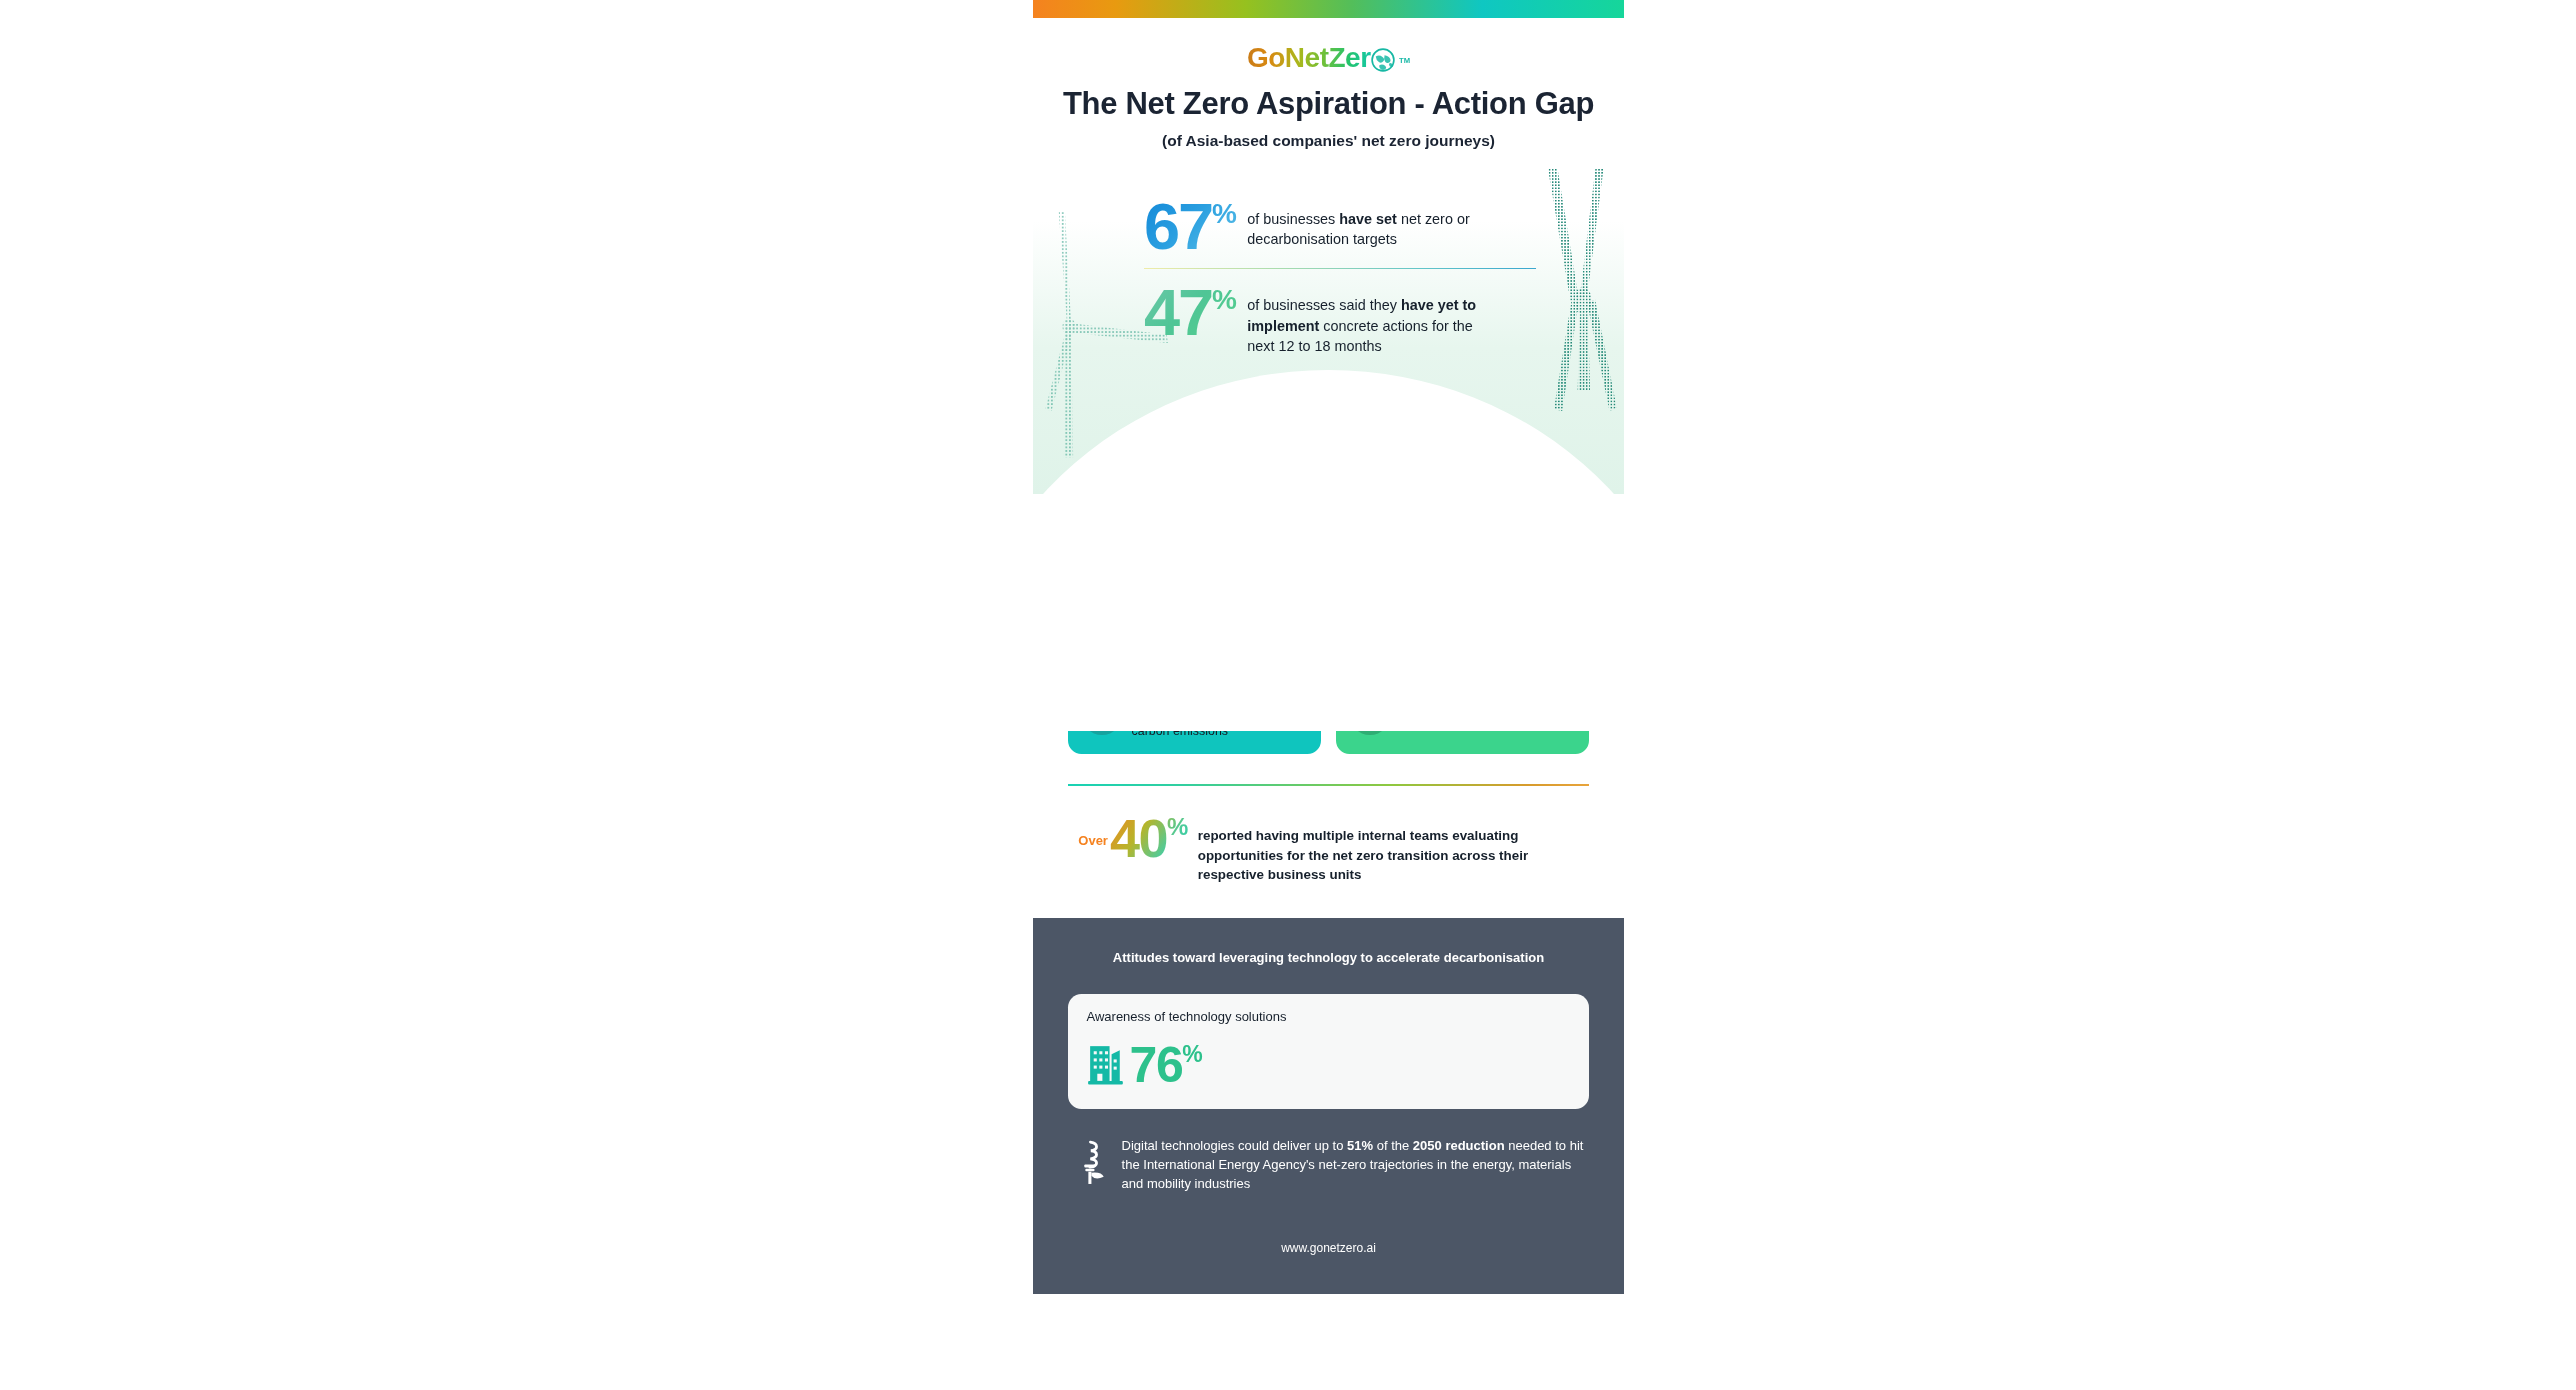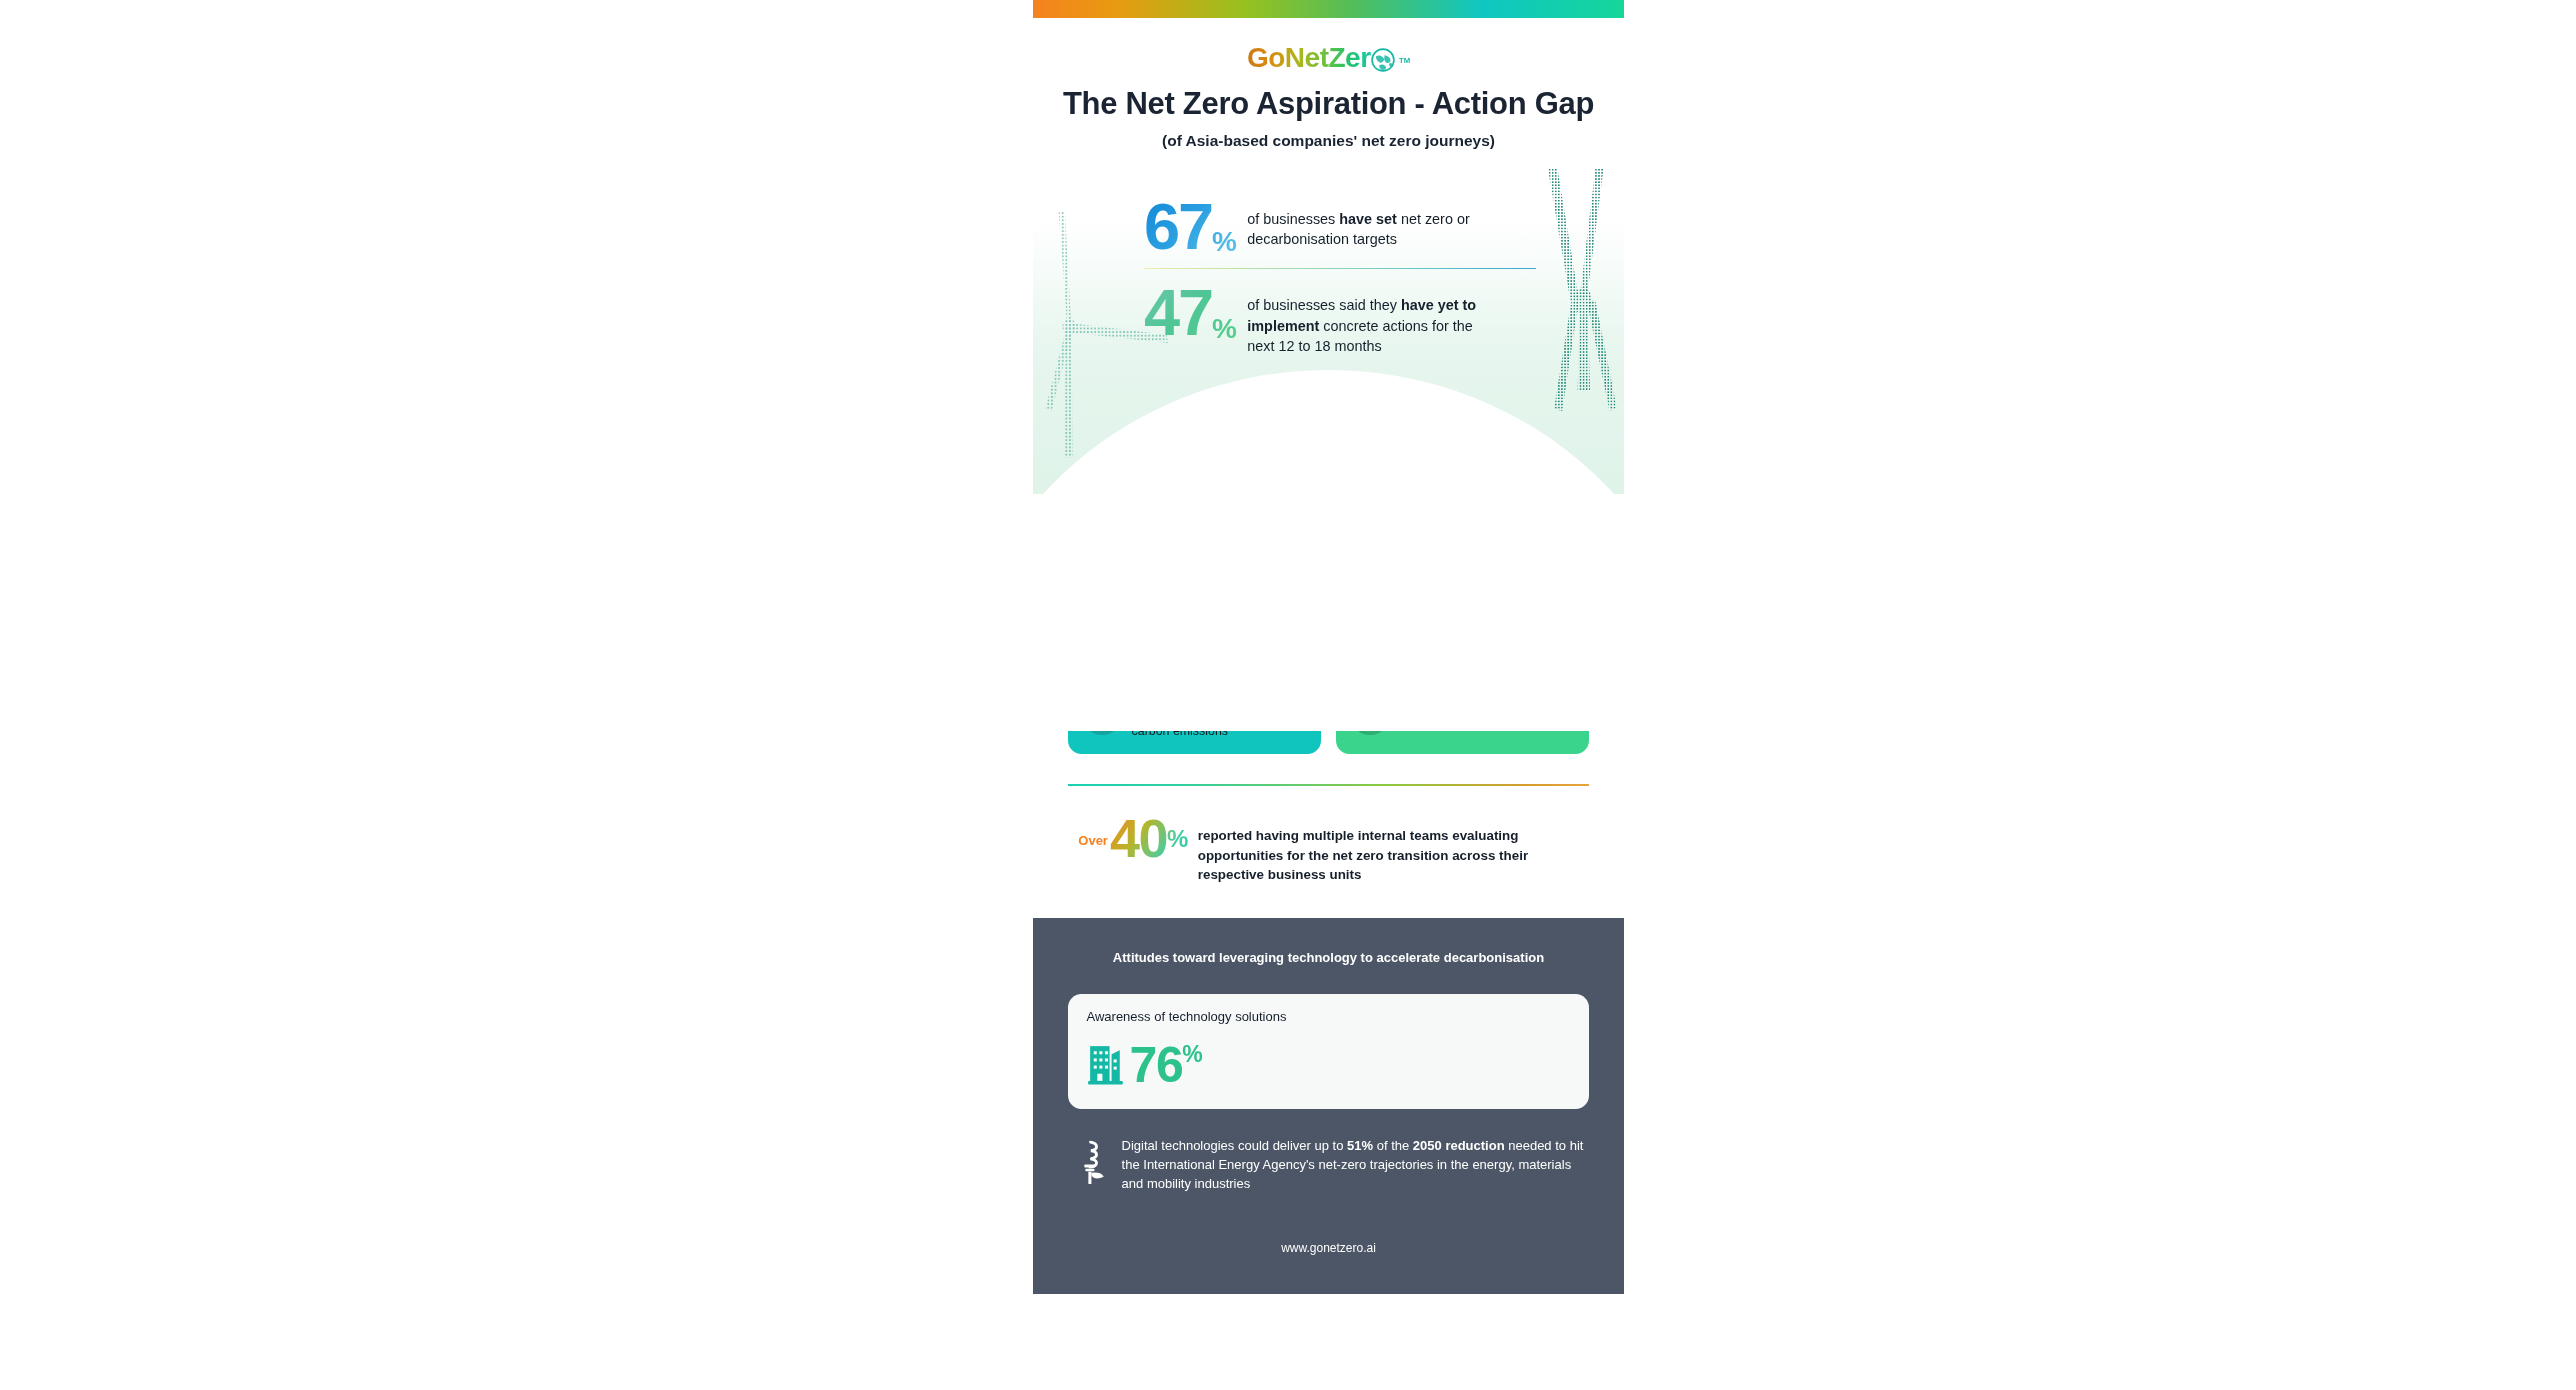--- a/index.html
+++ b/index.html
@@ -36,21 +36,21 @@
   .hero { position:relative; margin-top:18.5px; height:325px; }
   .hero-bg { position:absolute; inset:0;
     background:linear-gradient(180deg,#ffffff 0%, #ffffff 16%, #E7F6EE 55%, #DFF3E9 100%); }
   .hero-arc { position:absolute; left:-14%; bottom:-237px; width:128%; height:361px;
     background:#ffffff; border-radius:50% 50% 0 0 / 100% 100% 0 0; }
   .hero-turbines { position:absolute; inset:0; }
 
   .stats { position:relative; z-index:4; padding-top:30px; }
   .stat-row { display:flex; align-items:flex-start; padding-left:111px; }
   .stat-num { font-size:65px; font-weight:800; line-height:0.86; letter-spacing:-2.1px;
-    display:flex; align-items:flex-end; }
+    display:flex; align-items:flex-start; }
   .stat-num .pct { font-size:28px; font-weight:800; margin-top:3.1px; letter-spacing:0; }
   .num-blue { background:linear-gradient(135deg,#1489D8 0%,#2A9FE0 45%,#5FC3E8 100%);
     -webkit-background-clip:text; background-clip:text; color:transparent; }
   .num-green { background:linear-gradient(135deg,#6CC8A8 0%,#4FC596 45%,#54D08C 100%);
     -webkit-background-clip:text; background-clip:text; color:transparent; }
   .stat-text { font-size:14.4px; line-height:1.42; color:#16202C; margin-left:10.3px; padding-top:10.3px; max-width:242px; }
   .stat-text b { font-weight:800; }
 
   .hero-divider { position:relative; z-index:4; height:1.5px; margin:13.4px 88px 0 111px;
     background:linear-gradient(90deg,#EFECA8 0%,#A8DCAE 35%,#63C6C8 70%,#3AA7CF 100%); }
@@ -70,21 +70,21 @@
   .c-green  { background:#7AC143; } .c-green  .card-icon { background:#66A436; }
   .c-teal   { background:#0FC5BE; } .c-teal   .card-icon { background:#16A39F; }
   .c-mint   { background:#3BD48C; } .c-mint   .card-icon { background:#2FAE74; }
 
   
   .mid-divider { height:2.1px; margin:30px 35px 0 35px;
     background:linear-gradient(90deg,#19D2B4 0%,#31CFA0 22%,#8FC83F 62%,#D79B2C 88%,#E8A43C 100%); }
   .forty { display:flex; align-items:flex-start; margin:28px 35px 0 35px; padding-left:10.3px; }
   .forty-over { font-size:13px; font-weight:800; color:#F5821F; margin-top:19.6px; margin-right:2.1px; }
   .forty-num { font-size:54px; font-weight:800; line-height:0.9; letter-spacing:-1.5px;
-    display:flex; align-items:center;
+    display:flex; align-items:flex-start;
     background:linear-gradient(125deg,#F0871E 0%,#B6B52B 38%,#4ECB9A 72%,#18D4B6 100%);
     -webkit-background-clip:text; background-clip:text; color:transparent; }
   .forty-num .pct { font-size:24px; margin-top:2.1px; letter-spacing:0; }
   .forty-text { font-size:13.4px; font-weight:800; line-height:1.45; color:#16202C;
     margin-left:9.3px; margin-top:12.4px; max-width:371px; }
 
   
   .dark { background:#4C5666; margin-top:33px; padding:32px 35px 0 35px; min-height:376px; }
   .dark-head { text-align:center; font-size:13px; font-weight:800; color:#ffffff; }
 

